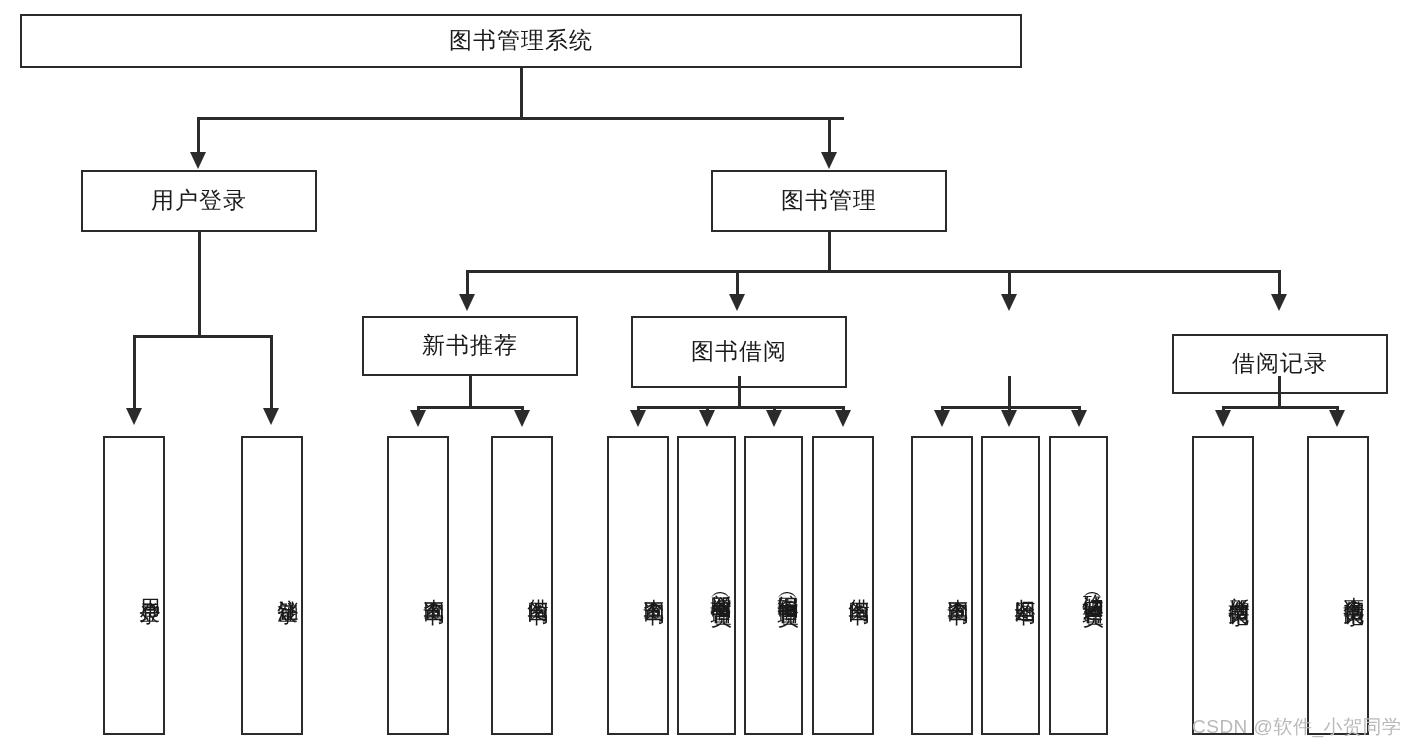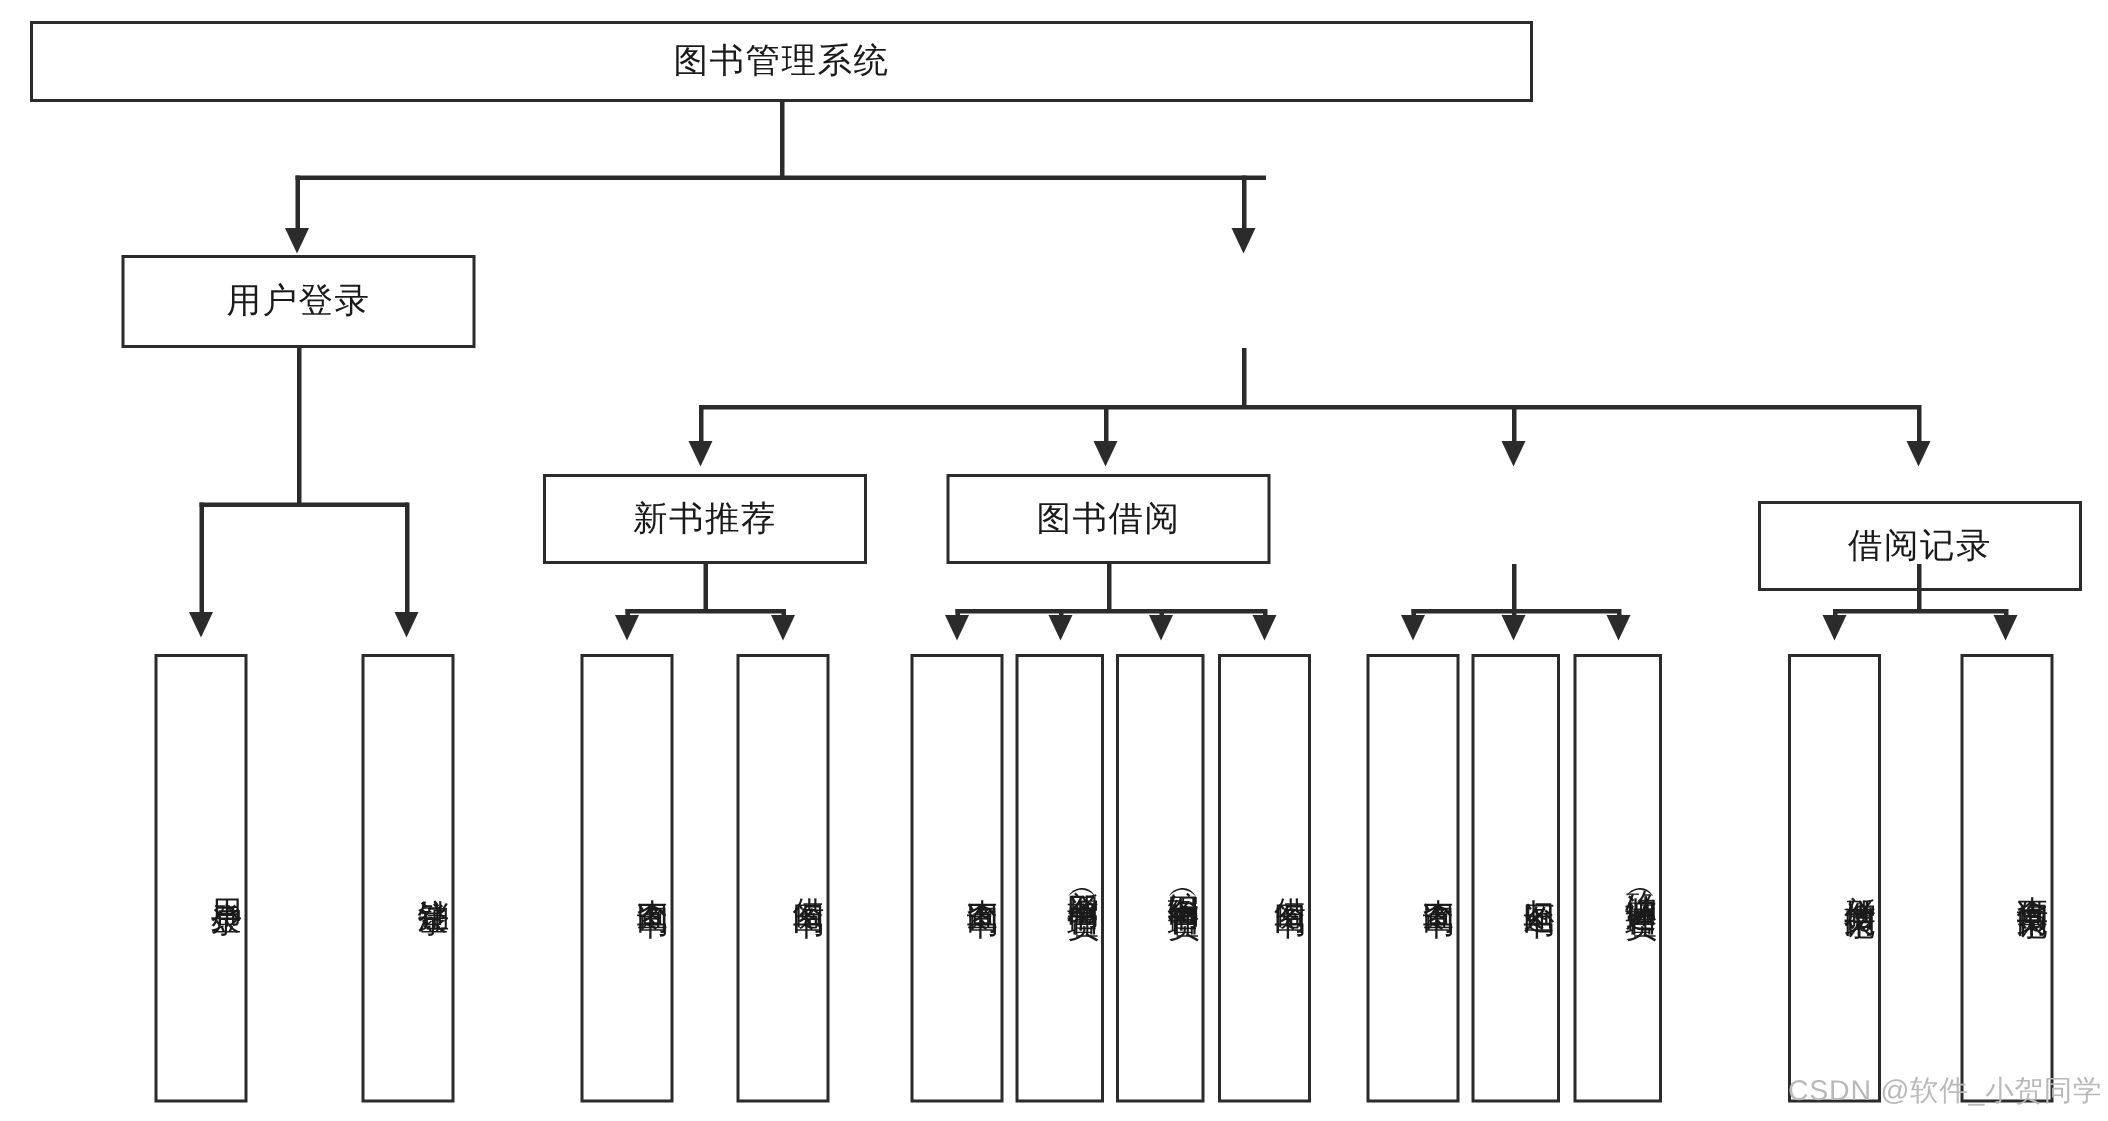--- a/index.html
+++ b/index.html
@@ -83,41 +83,42 @@
   <div class="node horiz" style="left:20px; top:14px; width:1002px; height:54px;">图书管理系统</div>
 
   <div class="vline" style="left:520px; top:68px; height:50px;"></div>
   <div class="hline" style="left:197px; top:117px; width:647px;"></div>
   <div class="vline" style="left:197px; top:117px; height:36px;"></div>
   <div class="arrow" style="left:190px; top:152px;"></div>
   <div class="vline" style="left:828px; top:117px; height:36px;"></div>
   <div class="arrow" style="left:821px; top:152px;"></div>
 
   <div class="node horiz" style="left:81px; top:170px; width:236px; height:62px;">用户登录</div>
+  <div class="node horiz" style="left:711px; top:170px; width:236px; height:62px;">图书管理</div>
 
   <div class="vline" style="left:198px; top:232px; height:104px;"></div>
   <div class="hline" style="left:133px; top:335px; width:139px;"></div>
   <div class="vline" style="left:133px; top:335px; height:74px;"></div>
   <div class="arrow" style="left:126px; top:408px;"></div>
   <div class="vline" style="left:270px; top:335px; height:74px;"></div>
   <div class="arrow" style="left:263px; top:408px;"></div>
 
   <div class="vline" style="left:828px; top:232px; height:40px;"></div>
   <div class="hline" style="left:466px; top:270px; width:814px;"></div>
   <div class="vline" style="left:466px; top:270px; height:25px;"></div>
   <div class="arrow" style="left:459px; top:294px;"></div>
   <div class="vline" style="left:736px; top:270px; height:25px;"></div>
   <div class="arrow" style="left:729px; top:294px;"></div>
   <div class="vline" style="left:1008px; top:270px; height:25px;"></div>
   <div class="arrow" style="left:1001px; top:294px;"></div>
   <div class="vline" style="left:1278px; top:270px; height:25px;"></div>
   <div class="arrow" style="left:1271px; top:294px;"></div>
 
   <div class="node horiz" style="left:362px; top:316px; width:216px; height:60px;">新书推荐</div>
-  <div class="node horiz" style="left:631px; top:316px; width:216px; height:60px;">图书借阅</div>
+  <div class="node horiz" style="left:631px; top:316px; width:216px; height:72px;">图书借阅</div>
   <div class="node horiz" style="left:1172px; top:316px; width:216px; height:60px;margin-top:18px;">借阅记录</div>
 
   <div class="vline" style="left:469px; top:376px; height:32px;"></div>
   <div class="hline" style="left:417px; top:406px; width:106px;"></div>
   <div class="vline" style="left:417px; top:406px; height:6px;"></div>
   <div class="arrow" style="left:410px; top:410px;"></div>
   <div class="vline" style="left:521px; top:406px; height:6px;"></div>
   <div class="arrow" style="left:514px; top:410px;"></div>
 
   <div class="vline" style="left:738px; top:376px; height:32px;"></div>

